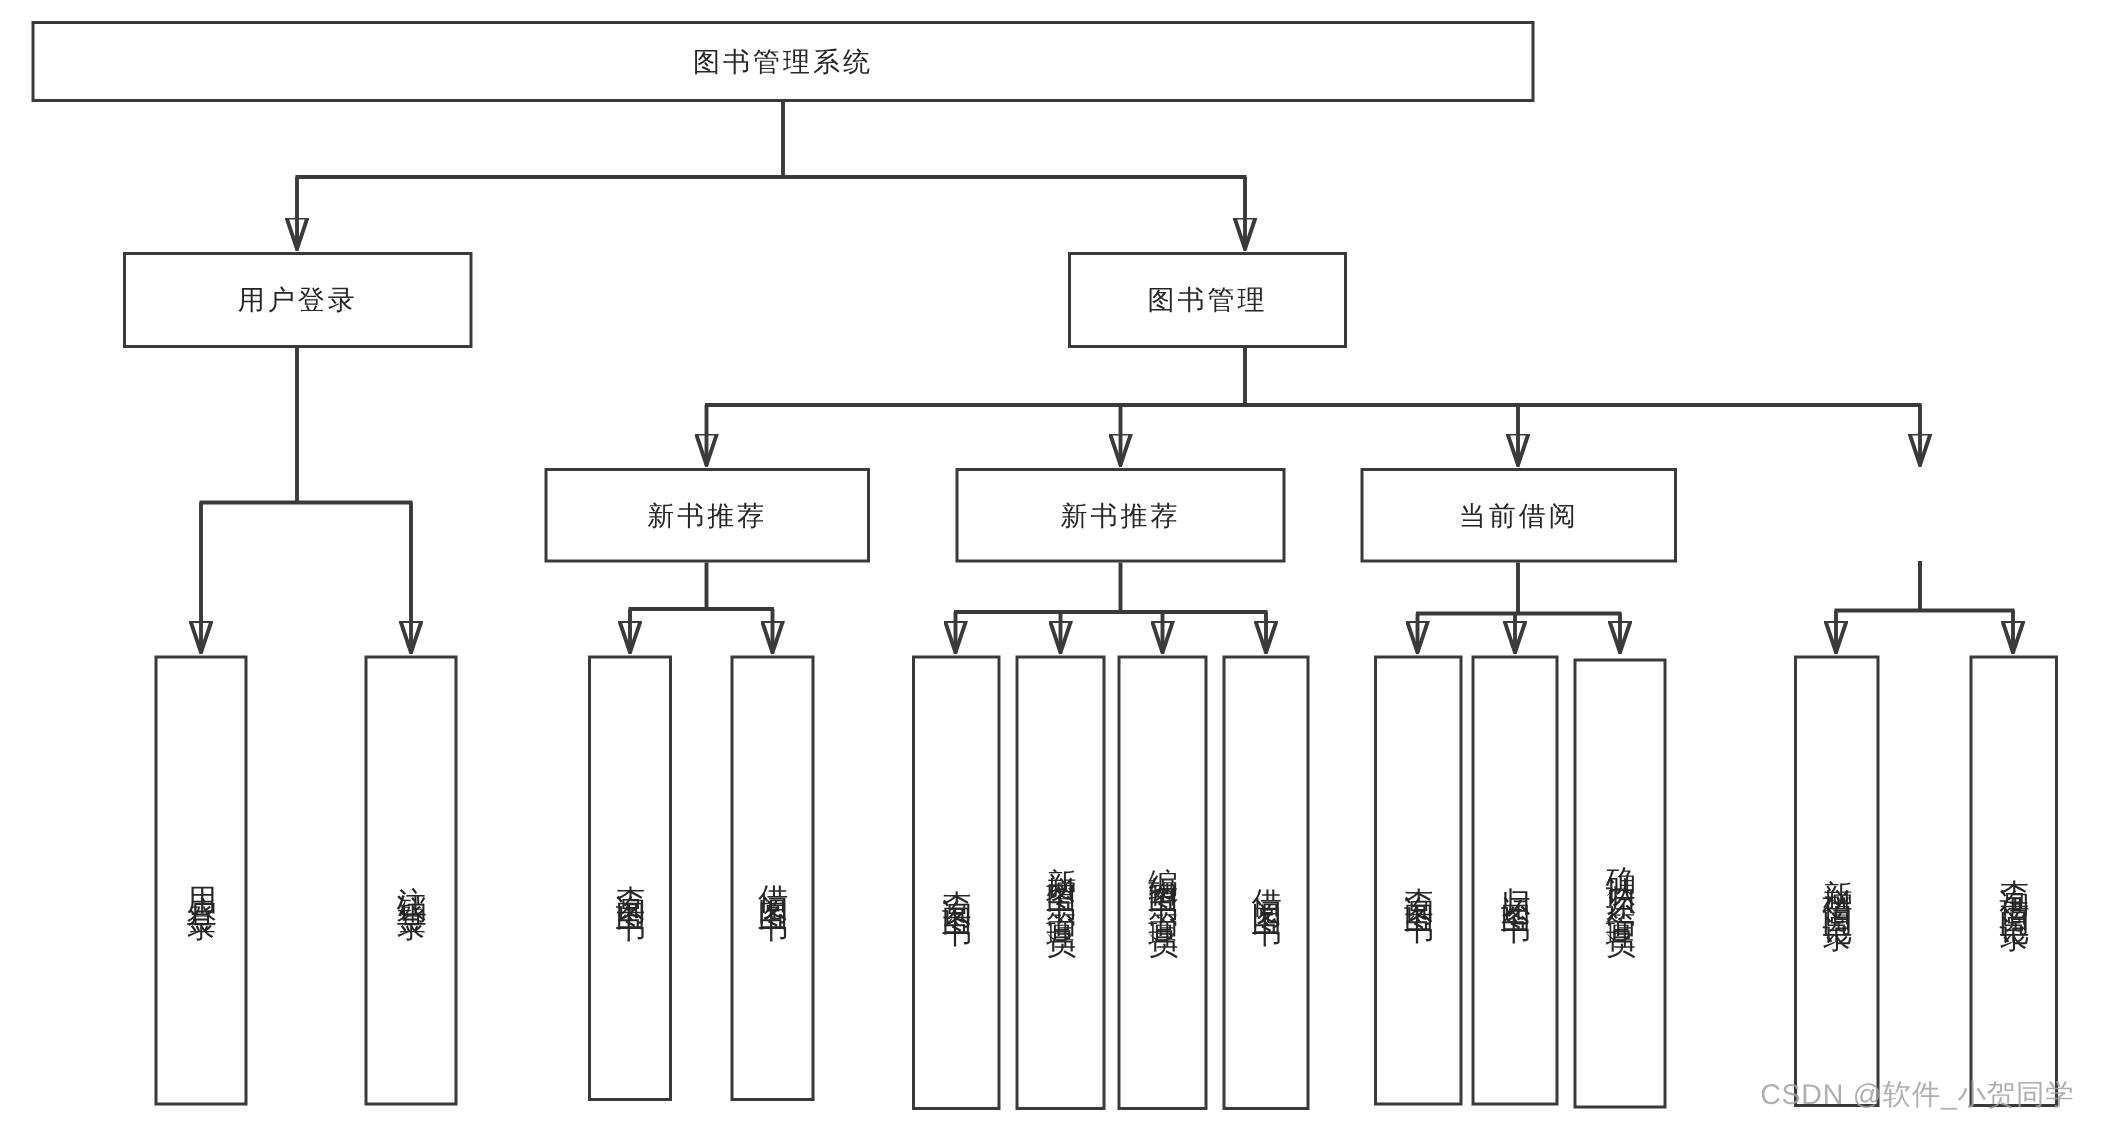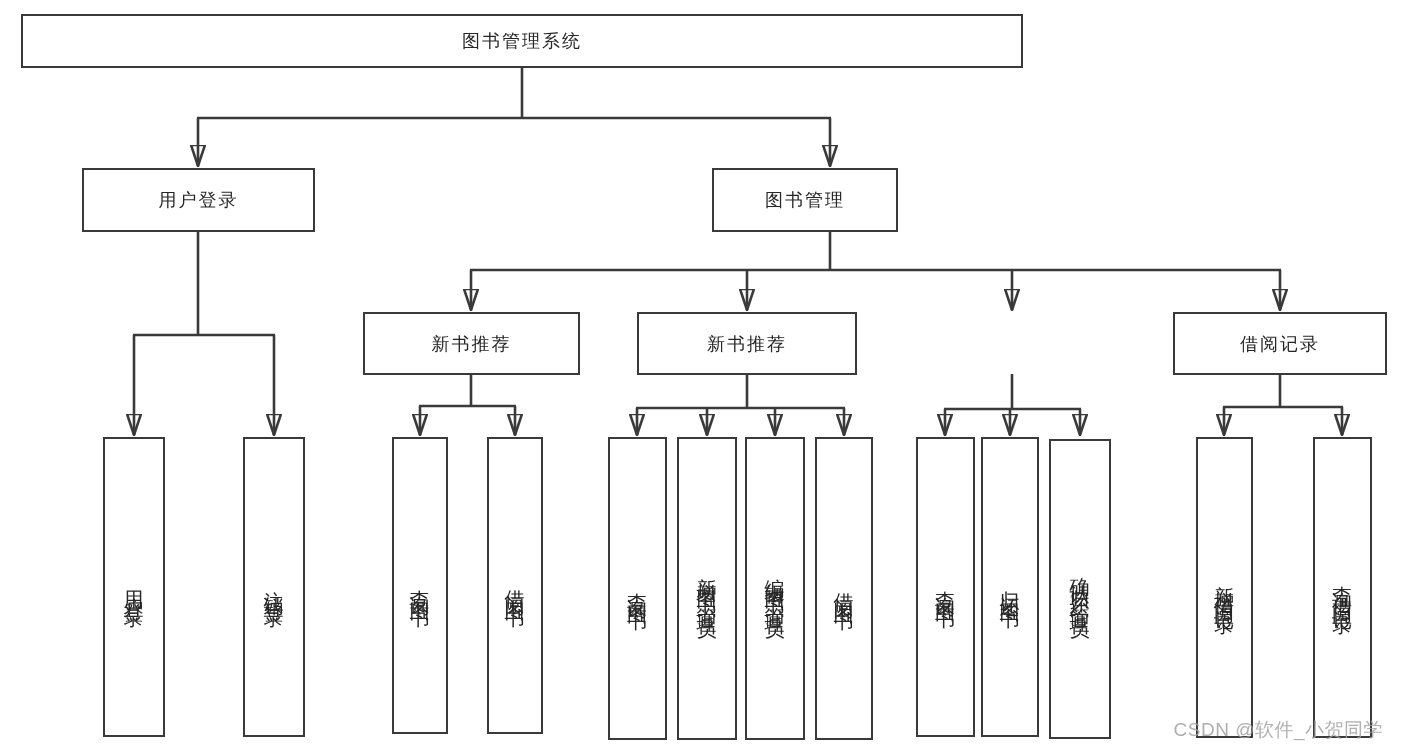--- a/index.html
+++ b/index.html
@@ -98,21 +98,21 @@
     </g>
   </svg>
 
   <div class="node" style="left:21px;top:14px;width:1002px;height:54px;">图书管理系统</div>
 
   <div class="node" style="left:82px;top:168px;width:233px;height:64px;">用户登录</div>
   <div class="node" style="left:712px;top:168px;width:186px;height:64px;">图书管理</div>
 
   <div class="node" style="left:363px;top:312px;width:217px;height:63px;">新书推荐</div>
   <div class="node" style="left:637px;top:312px;width:220px;height:63px;">新书推荐</div>
-  <div class="node" style="left:1173px;top:312px;width:214px;height:63px;">借阅记录</div>
+  <div class="node" style="left:907px;top:312px;width:211px;height:63px;">当前借阅</div>
 
   <div class="node vnode" style="left:103px;top:437px;width:62px;height:300px;">用户登录</div>
   <div class="node vnode" style="left:243px;top:437px;width:62px;height:300px;">注销登录</div>
 
   <div class="node vnode" style="left:392px;top:437px;width:56px;height:297px;">查询图书</div>
   <div class="node vnode" style="left:487px;top:437px;width:56px;height:297px;">借阅图书</div>
 
   <div class="node vnode" style="left:608px;top:437px;width:59px;height:303px;">查询图书</div>
   <div class="node vnode" style="left:677px;top:437px;width:60px;height:303px;">新增图书（管理员）</div>
   <div class="node vnode" style="left:745px;top:437px;width:60px;height:303px;">编辑图书（管理员）</div>

